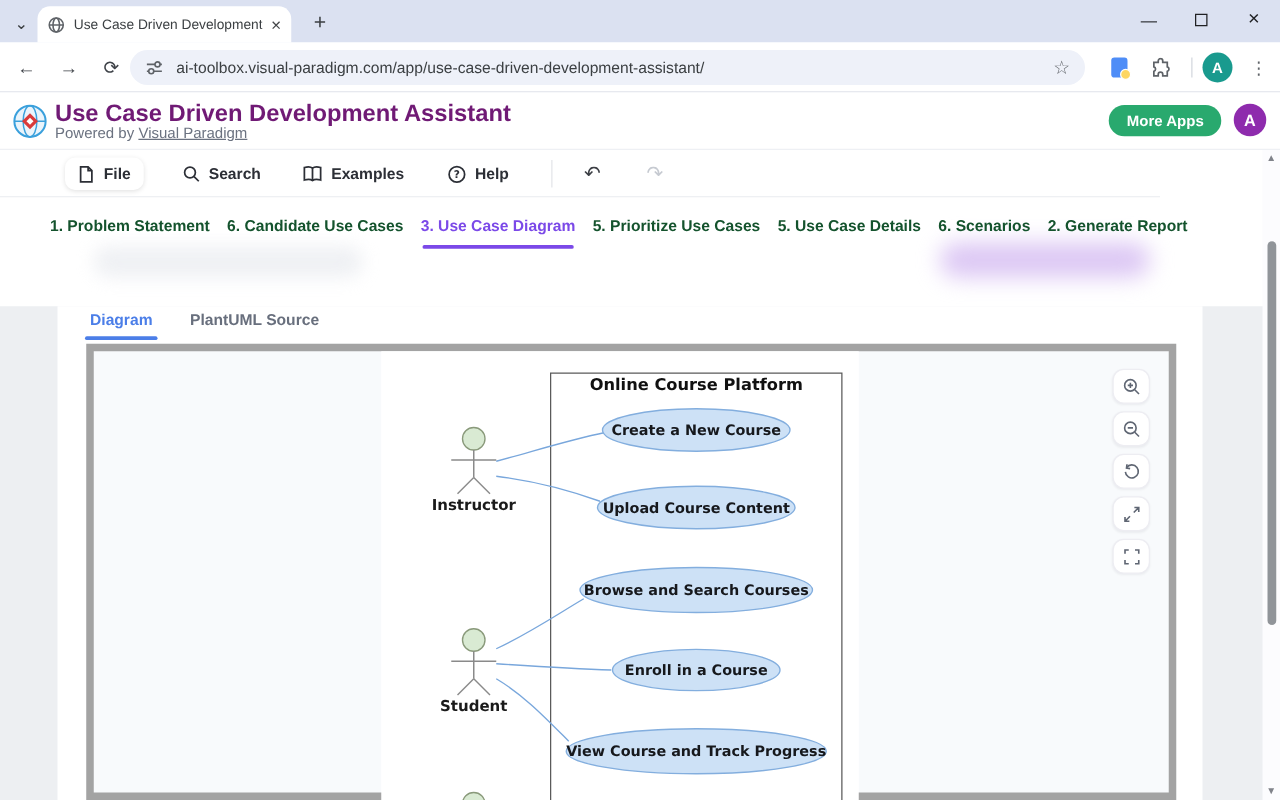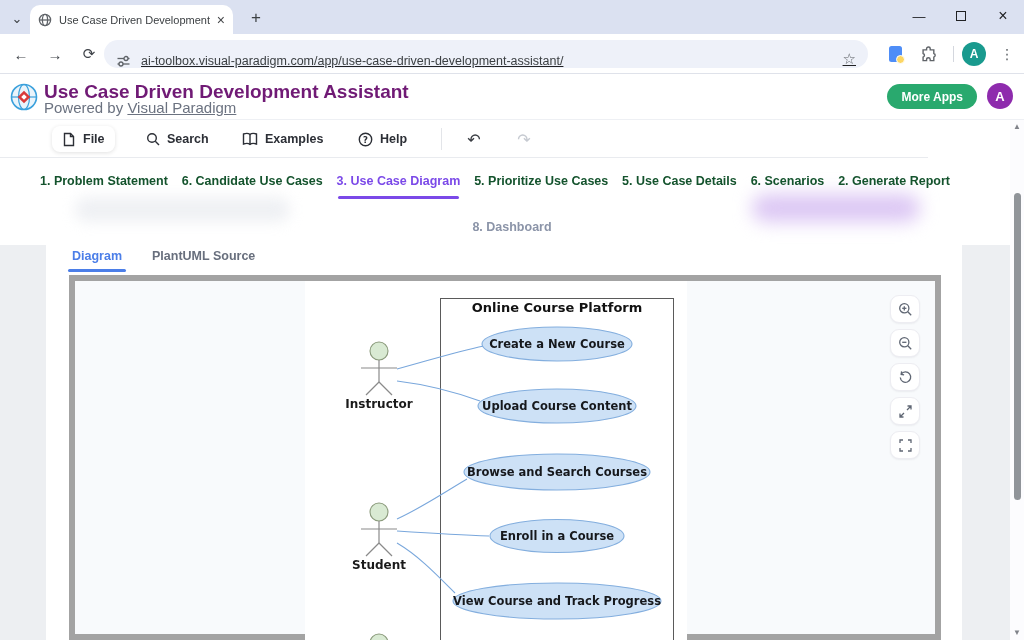--- a/index.html
+++ b/index.html
@@ -12,34 +12,34 @@
   .tab { position:absolute; left:30px; top:5px; width:203px; height:29px; background:#fff; border-radius:10px 10px 0 0; display:flex; align-items:center; padding:0 8px; gap:7px; }
   .tab-title { flex:1; font-size:11px; color:#3c4043; white-space:nowrap; overflow:hidden; }
   .tab-close { color:#45474a; font-size:14px; line-height:1; cursor:default; }
   .newtab { position:absolute; left:244px; top:6px; width:24px; height:24px; font-size:17px; color:#3c4043; display:flex; align-items:center; justify-content:center; }
   .wincontrols { position:absolute; right:0; top:0; height:34px; display:flex; }
   .winbtn { width:42px; height:32px; display:flex; align-items:center; justify-content:center; color:#202124; font-size:13px; }
   .win-max-glyph { width:10px; height:10px; border:1.2px solid #202124; display:inline-block; }
 
   .addressbar { position:absolute; top:34px; left:0; width:1024px; height:40px; background:#fff; border-bottom:1px solid #dfe2ea; }
   .navbtn { position:absolute; top:7px; width:26px; height:26px; display:flex; align-items:center; justify-content:center; font-size:15px; color:#3f4349; }
-  .omnibox { position:absolute; left:104px; top:6px; width:764px; height:28px; background:#eef1f9; border-radius:14px; display:flex; align-items:flex-end; padding:0 12px; gap:10px;text-decoration:underline; }
+  .omnibox { position:absolute; left:104px; top:6px; width:764px; height:28px; background:#eef1f9; border-radius:14px; display:flex; align-items:center; padding:0 12px; gap:10px; }
   .url { font-size:12.5px; color:#3c4043; flex:1; white-space:nowrap; overflow:hidden; }
   .star { color:#5f6368; font-size:15px; }
   .ext-doc { position:absolute; left:889px; top:12px; width:13px; height:16px; background:#4e8df7; border-radius:2.5px; }
   .ext-dot { position:absolute; right:-3px; bottom:-2px; width:9px; height:9px; background:#fdd663; border:1.5px solid #fff; border-radius:50%; }
   .chrome-sep { position:absolute; left:953px; top:12px; width:1px; height:16px; background:#d4d7de; }
   .chrome-avatar { position:absolute; left:962px; top:8px; width:24px; height:24px; border-radius:50%; background:#199a8e; color:#fff; font-size:12px; font-weight:bold; display:flex; align-items:center; justify-content:center; }
   .chrome-menu { position:absolute; left:997px; top:8px; width:20px; height:24px; color:#5f6368; font-size:14px; display:flex; align-items:center; justify-content:center; letter-spacing:0; }
 
   
   .appheader { position:absolute; top:74px; left:0; width:1024px; height:46px; background:#fff; border-bottom:1px solid #eef0f4; }
   .logo { position:absolute; left:10px; top:9px; width:28px; height:28px; }
   .app-title { position:absolute; left:44px; top:7px; font-size:19px; font-weight:bold; color:#701a75; }
-  .app-sub { position:absolute; left:44px; top:25px; font-size:15px; color:#6b7280; }
+  .app-sub { position:absolute; left:44px; top:25px; font-size:12px; color:#6b7280; }
   .app-sub a { color:#6b7280; text-decoration:underline; }
   .more-apps { position:absolute; right:47px; top:10px; height:25px; padding:0 14px; background:#29a96e; color:#fff; border:none; border-radius:13px; font-size:12px; font-weight:bold; font-family:inherit; display:flex; align-items:center; }
   .app-avatar { position:absolute; right:11px; top:9px; width:26px; height:26px; border-radius:50%; background:#8e2bad; color:#fff; font-weight:bold; font-size:13px; display:flex; align-items:center; justify-content:center; }
 
   
   .toolbar { position:absolute; top:120px; left:0; width:928px; height:38px; background:#fff; border-bottom:1px solid #e9ebef; }
   .tb-item { position:absolute; top:6px; height:26px; display:flex; align-items:center; gap:7px; font-size:12.5px; font-weight:bold; color:#2c2f36; padding:0 10px; border-radius:8px; }
   .tb-file { left:52px; background:#fff; box-shadow:0 1px 4px rgba(0,0,0,.12); }
   .tb-search { left:136px; } .tb-examples { left:232px; } .tb-help { left:348px; }
   .tb-sep { position:absolute; left:441px; top:8px; width:1px; height:22px; background:#e3e5e9; }
@@ -181,21 +181,20 @@
   <div class="blur-right"></div>
   <div class="steps-row1">
     <span class="step">1. Problem Statement</span>
     <span class="step">6. Candidate Use Cases</span>
     <span class="step active">3. Use Case Diagram</span>
     <span class="step">5. Prioritize Use Cases</span>
     <span class="step">5. Use Case Details</span>
     <span class="step">6. Scenarios</span>
     <span class="step">2. Generate Report</span>
   </div>
-  <div class="step-dash">8. Dashboard</div>
 </div>
 
 <div class="main">
   <div class="card">
     <div class="doc-tabs">
       <span class="doc-tab active">Diagram</span>
       <span class="doc-tab">PlantUML Source</span>
     </div>
 
     <div class="panel">

